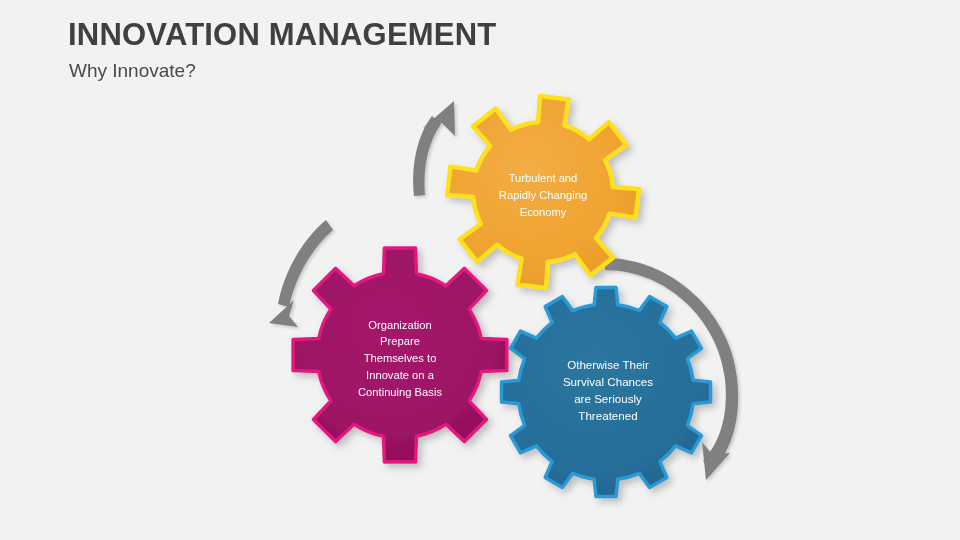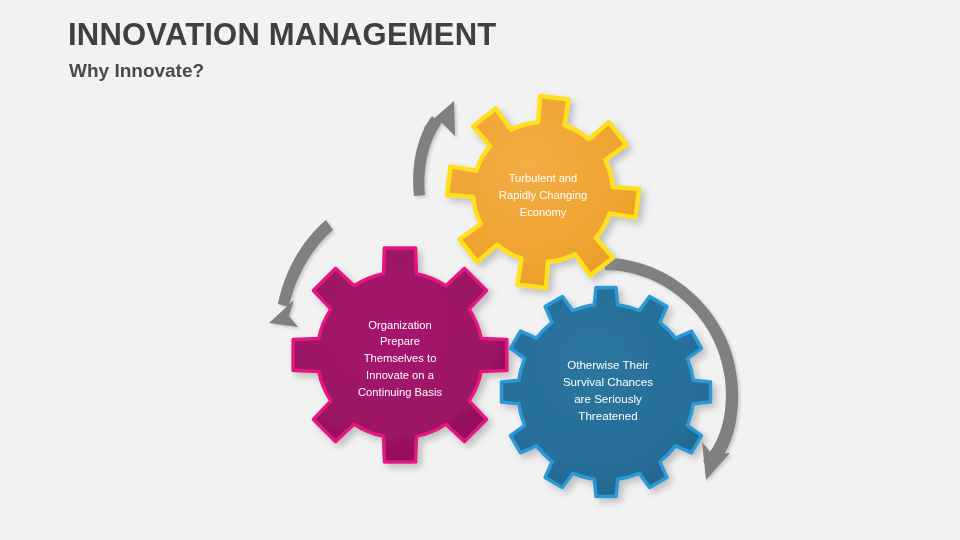--- a/index.html
+++ b/index.html
@@ -30,21 +30,21 @@
     font-weight: bold;
     color: #404040;
     letter-spacing: 0.2px;
     white-space: nowrap;
   }
   #subtitle {
     position: absolute;
     left: 39px;
     top: 60px;
     font-size: 19px;
-    font-weight: bold;
+    font-weight: normal;
     color: #4a4a4a;
     white-space: nowrap;
   }
   #diagram {
     position: absolute;
     left: 0;
     top: 0;
     width: 960px;
     height: 540px;
   }

